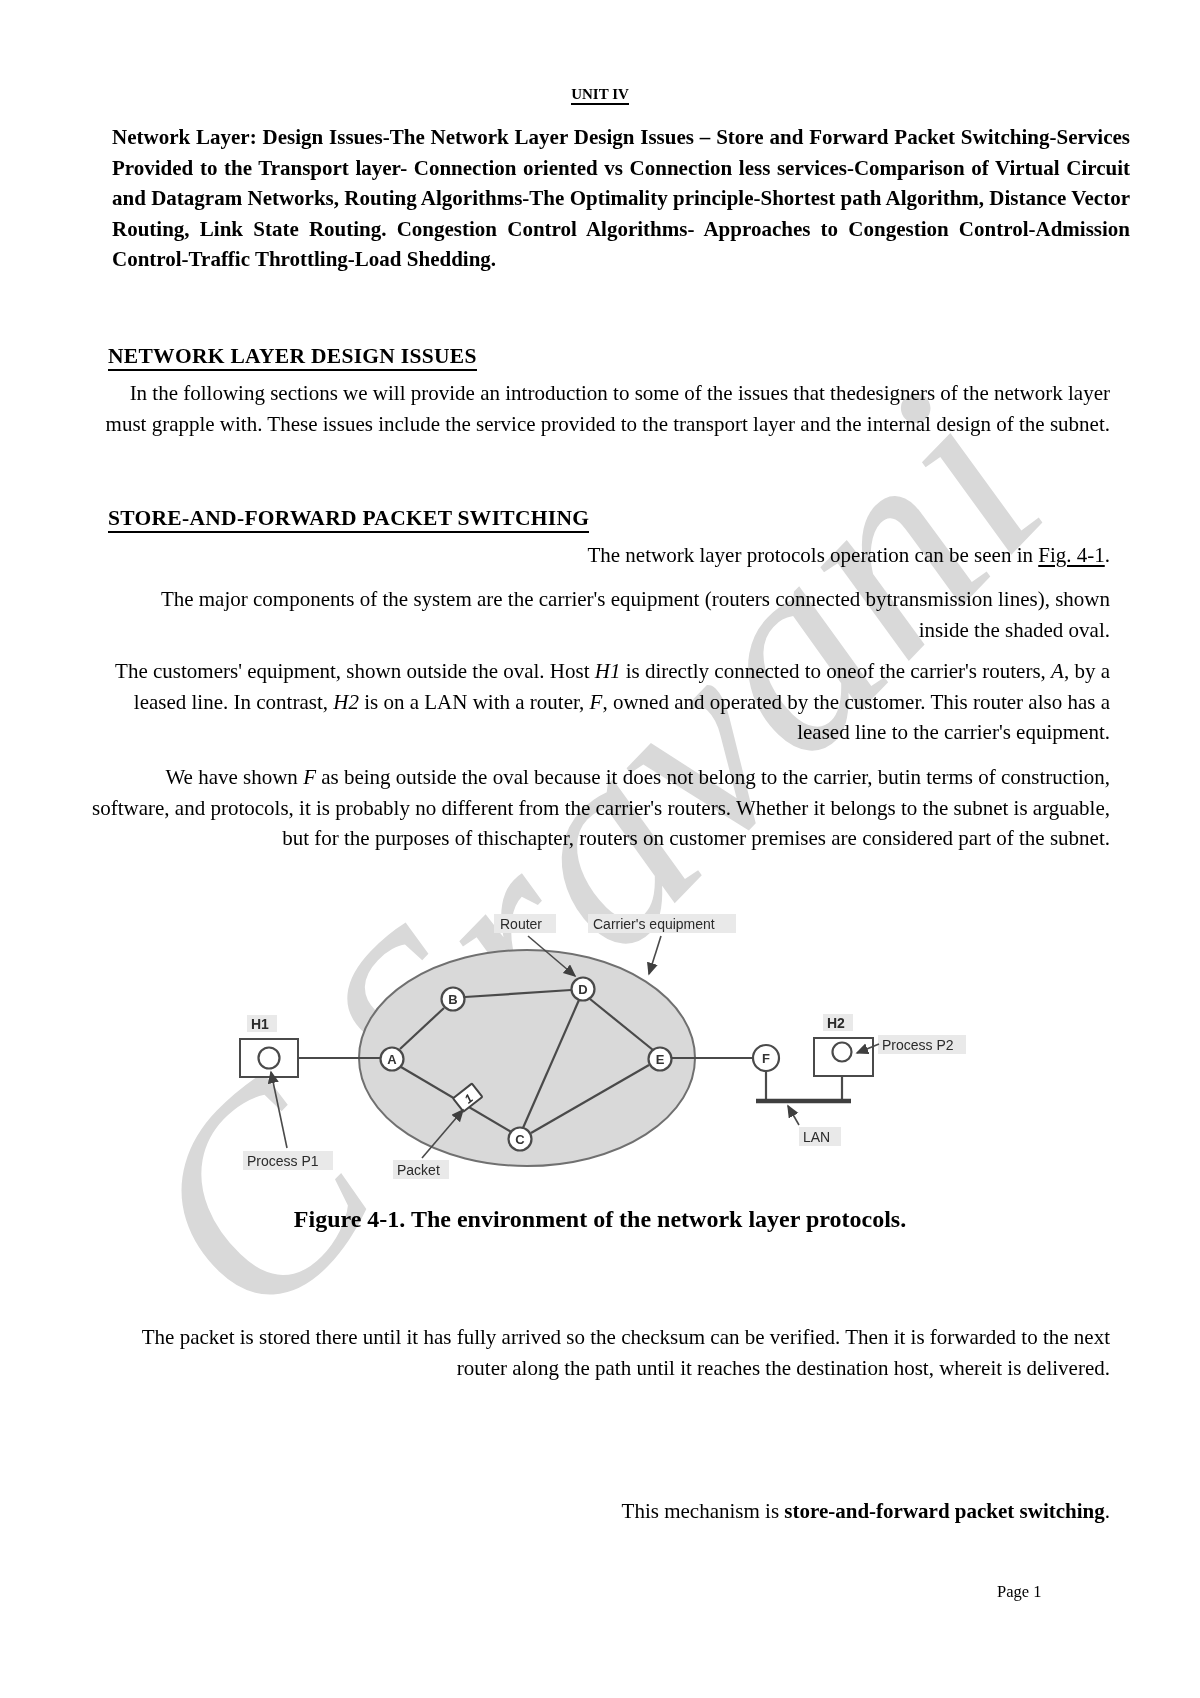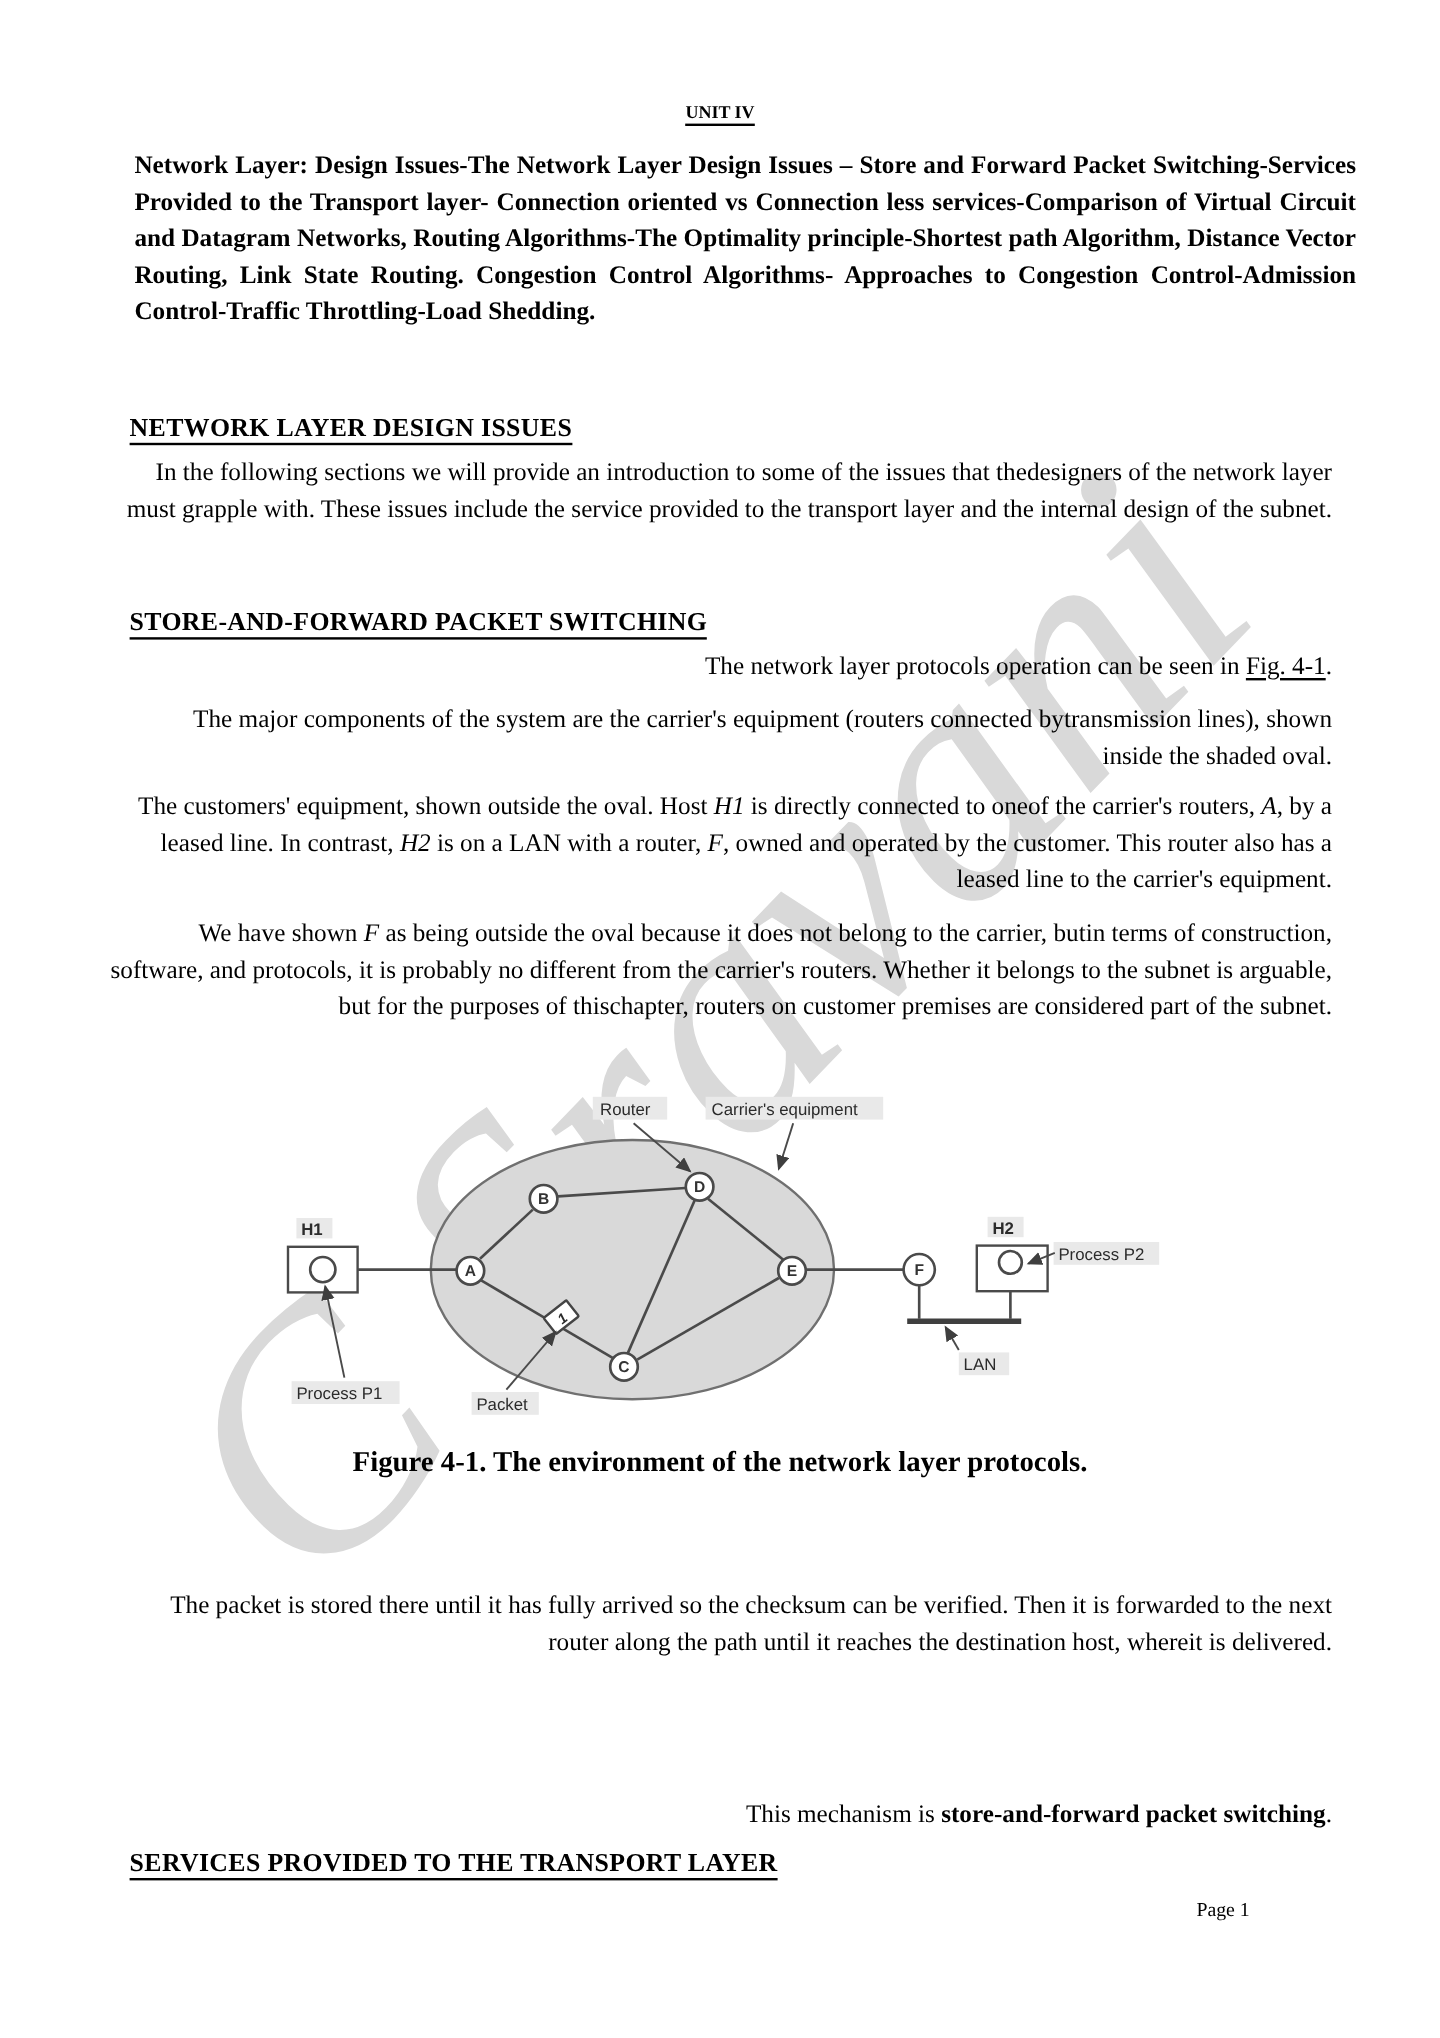--- a/index.html
+++ b/index.html
@@ -162,17 +162,16 @@
       <text class="flabel" x="578" y="230">LAN</text>
       <line class="arrow" x1="574" y1="213" x2="563" y2="194"></line>
     </g>
   </svg>
 
   <div class="layer caption">Figure 4-1. The environment of the network layer protocols.</div>
 
   <p class="layer para p-stored">The packet is stored there until it has fully arrived so the checksum can be verified. Then it is forwarded to the next router along the path until it reaches the destination host, whereit is delivered.</p>
   <p class="layer para p-mech"><span>This mechanism is </span><span class="seg-b">store-and-forward packet switching</span><span>.</span></p>
 
-  <div class="layer heading h-services"><span class="u-thick">SERVICES PROVIDED TO THE TRANSPORT LAYER</span></div>
 
   <div class="layer footer">Page 1</div>
 
 </div>
 
 </body></html>

